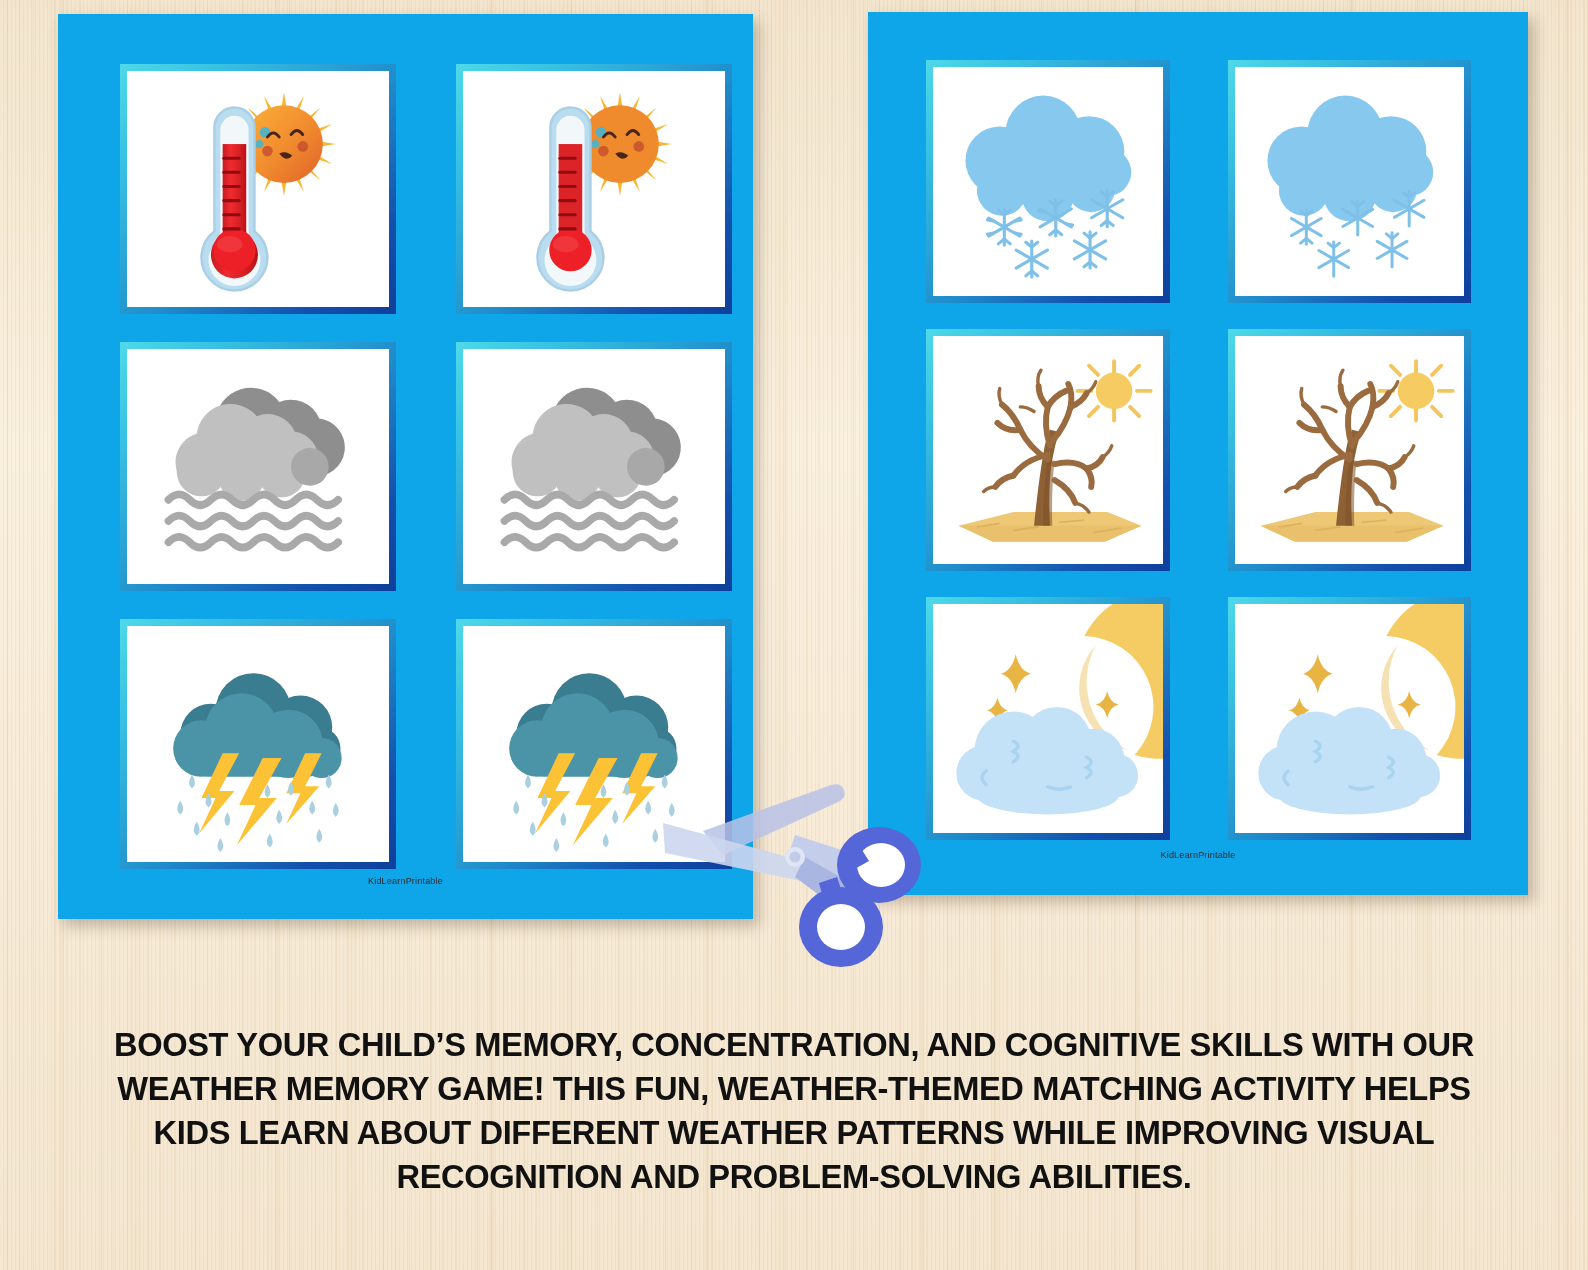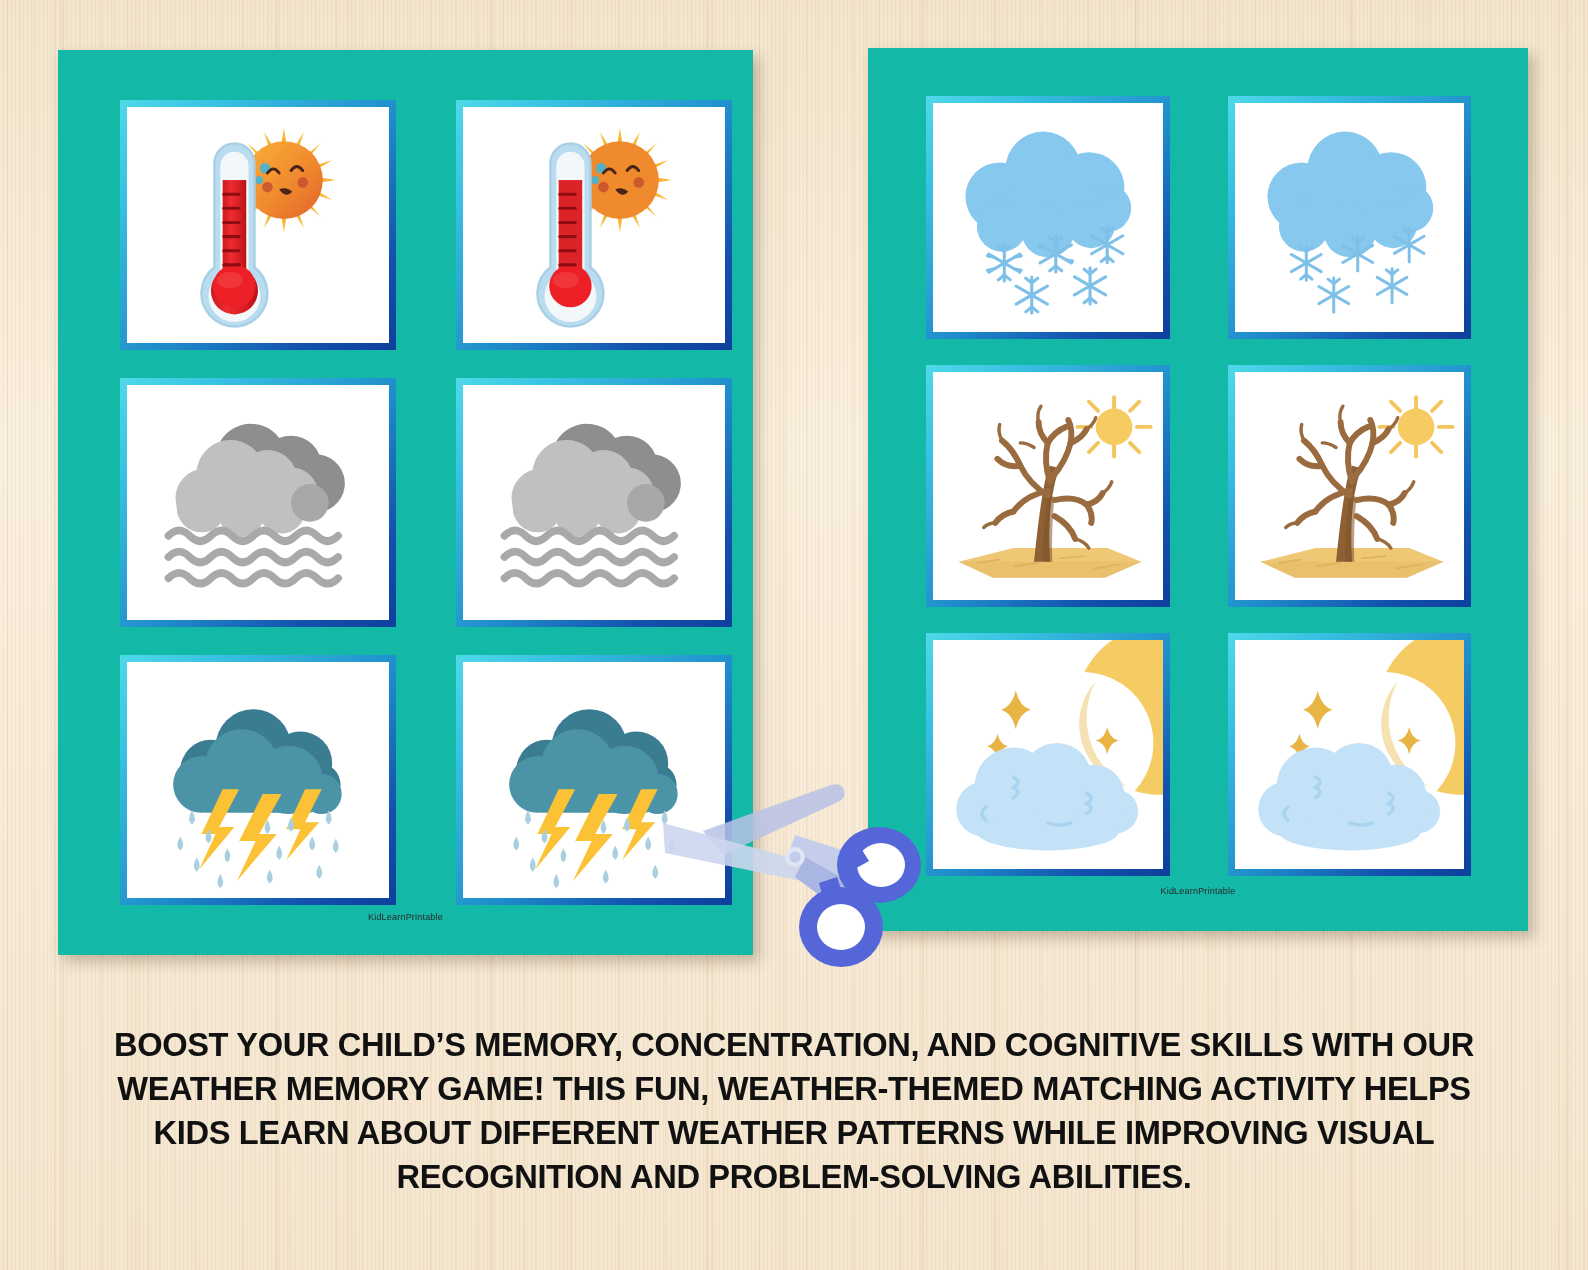--- a/index.html
+++ b/index.html
@@ -43,23 +43,22 @@
   }
   #wood::after{
     content:"";position:absolute;inset:0;
     background:repeating-linear-gradient(90deg,
        rgba(160,120,70,0.00) 0px, rgba(160,120,70,0.00) 3px,
        rgba(160,120,70,0.07) 3px, rgba(160,120,70,0.07) 4px);
   }
 
   
   .sheet{
-    position:absolute;background:#14b8a6;
+    position:absolute;background:#0ea5e9;
     box-shadow: 6px 7px 13px rgba(80,60,35,.30);
-    margin-top: 36px;
   }
   #sheet-left{ left:58px; top:14px; width:695px; height:905px; }
   #sheet-right{ left:868px; top:12px; width:660px; height:883px; }
 
   .grid{position:absolute;display:grid;grid-template-columns:1fr 1fr;}
   #grid-left{ left:62px; top:50px; width:612px; height:805px;
     grid-template-rows:1fr 1fr 1fr; column-gap:60px; row-gap:28px;}
   #grid-right{ left:58px; top:48px; width:545px; height:780px;
     grid-template-rows:1fr 1fr 1fr; column-gap:58px; row-gap:26px;}
 

